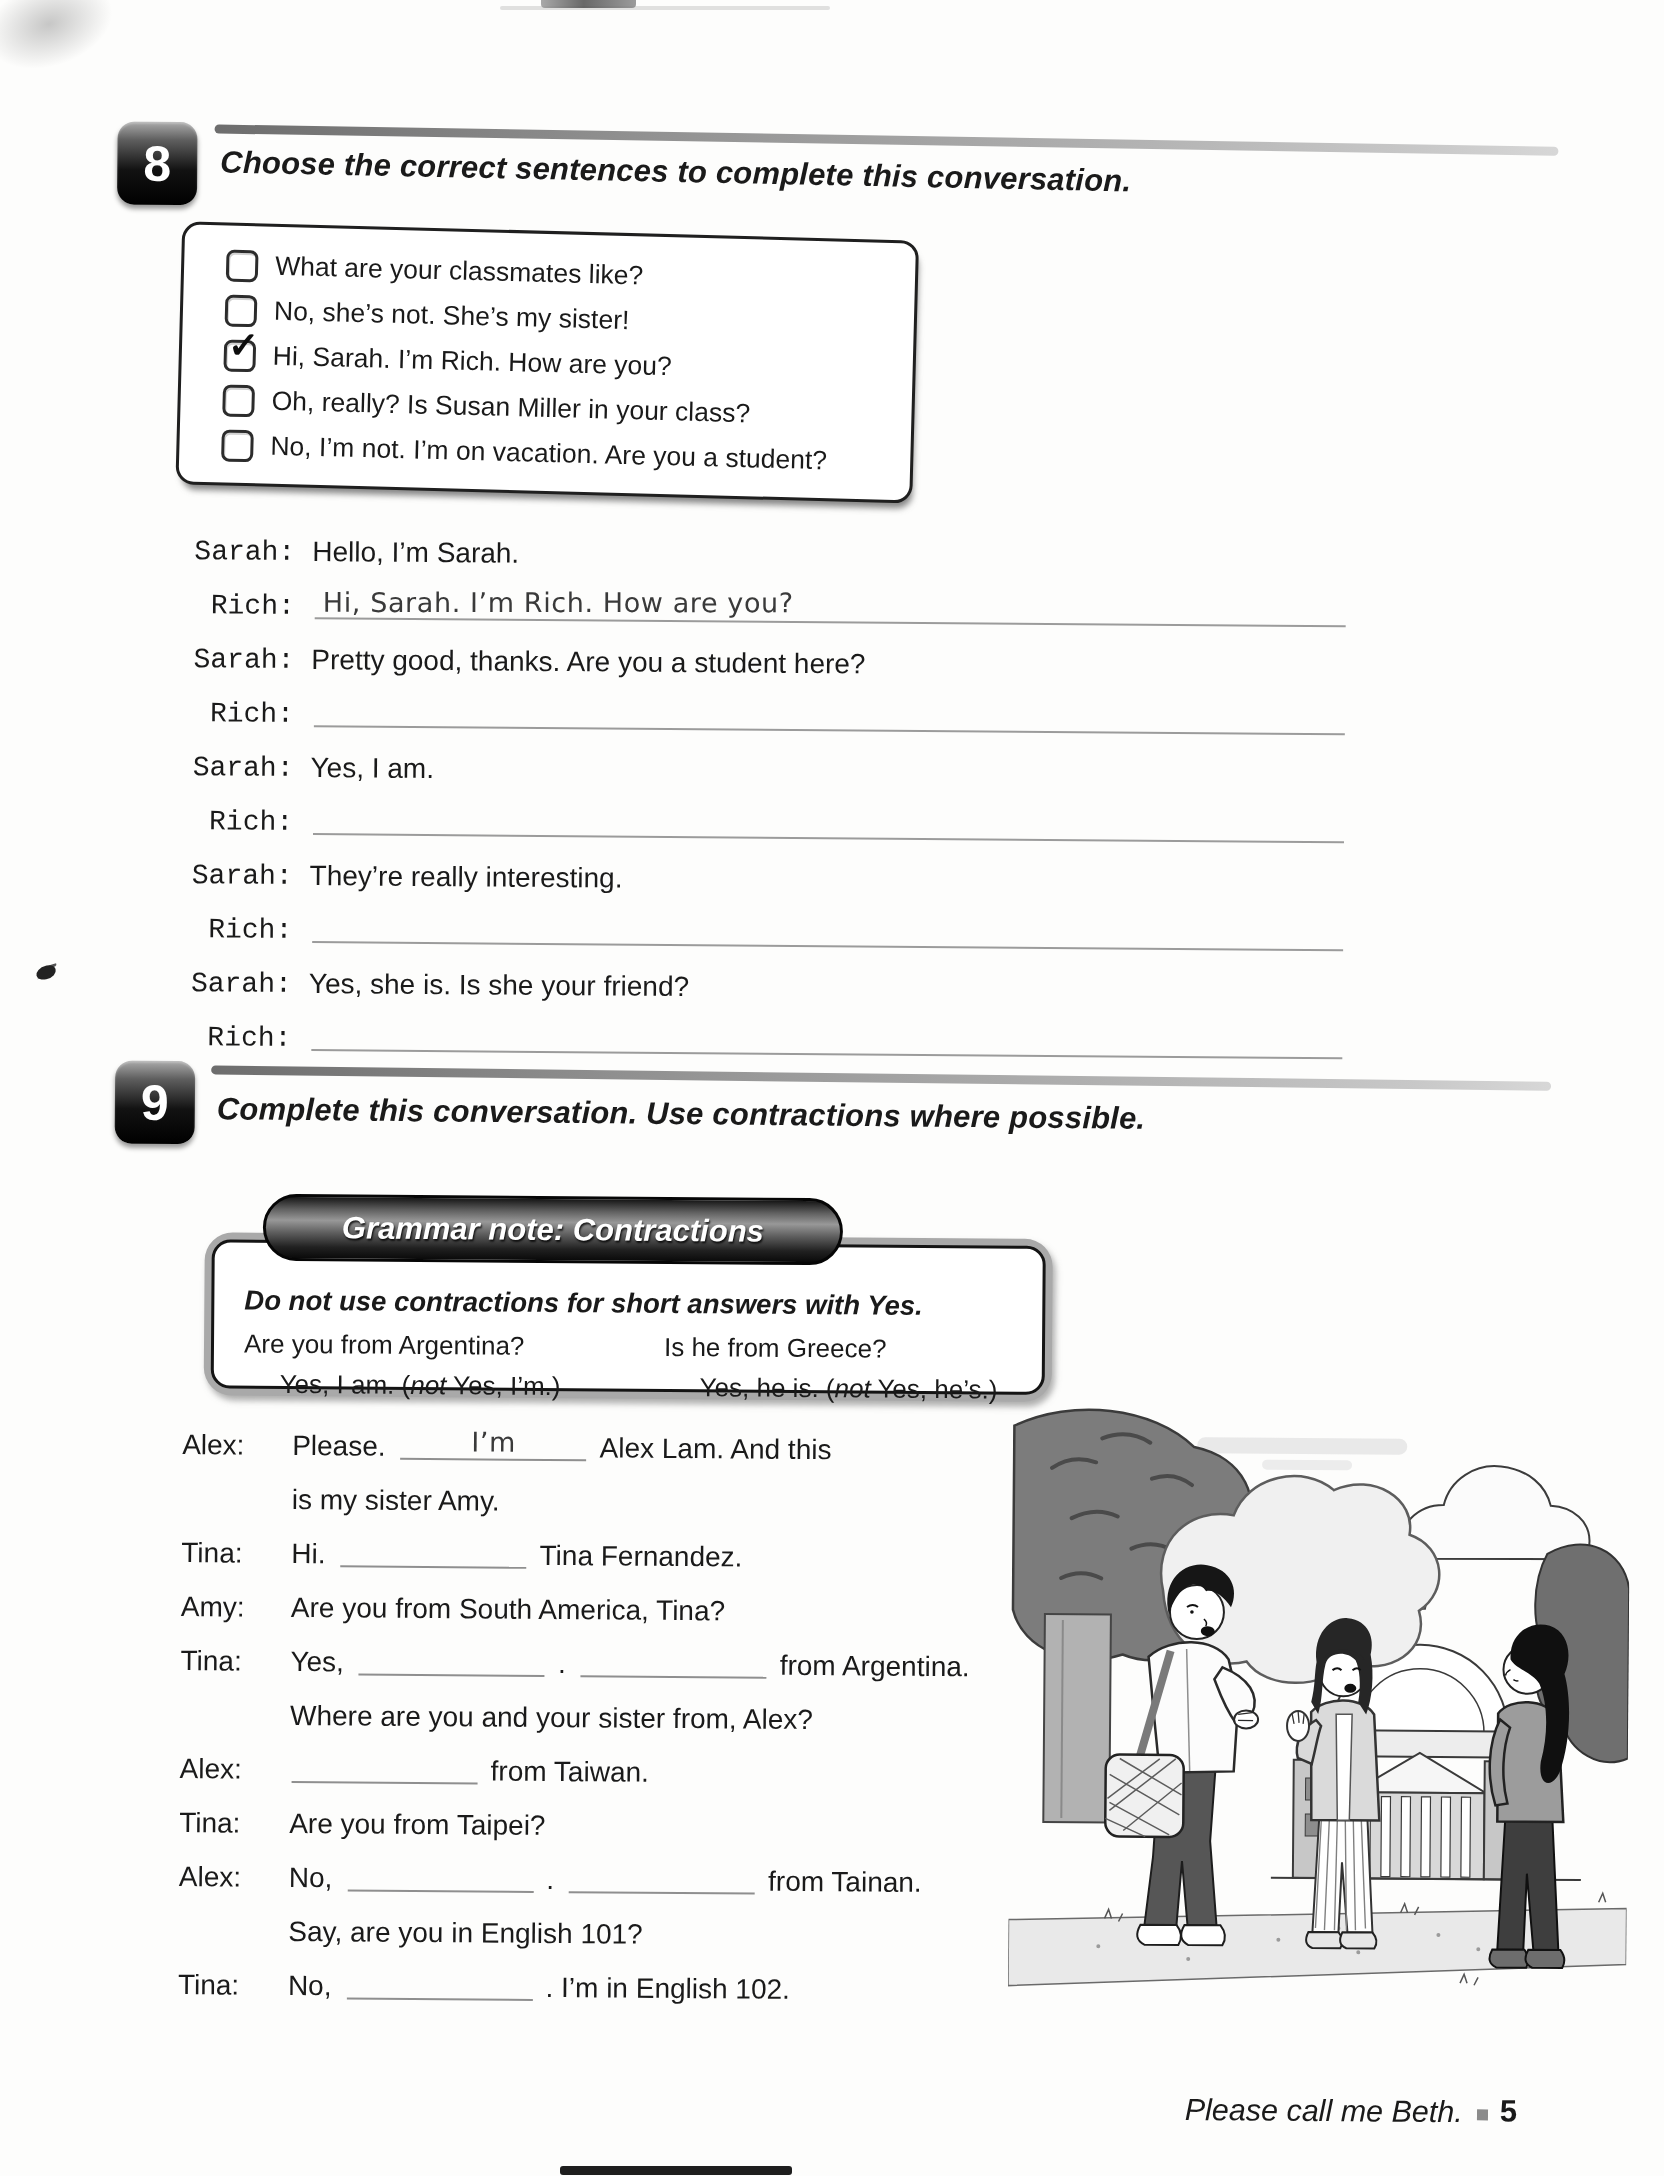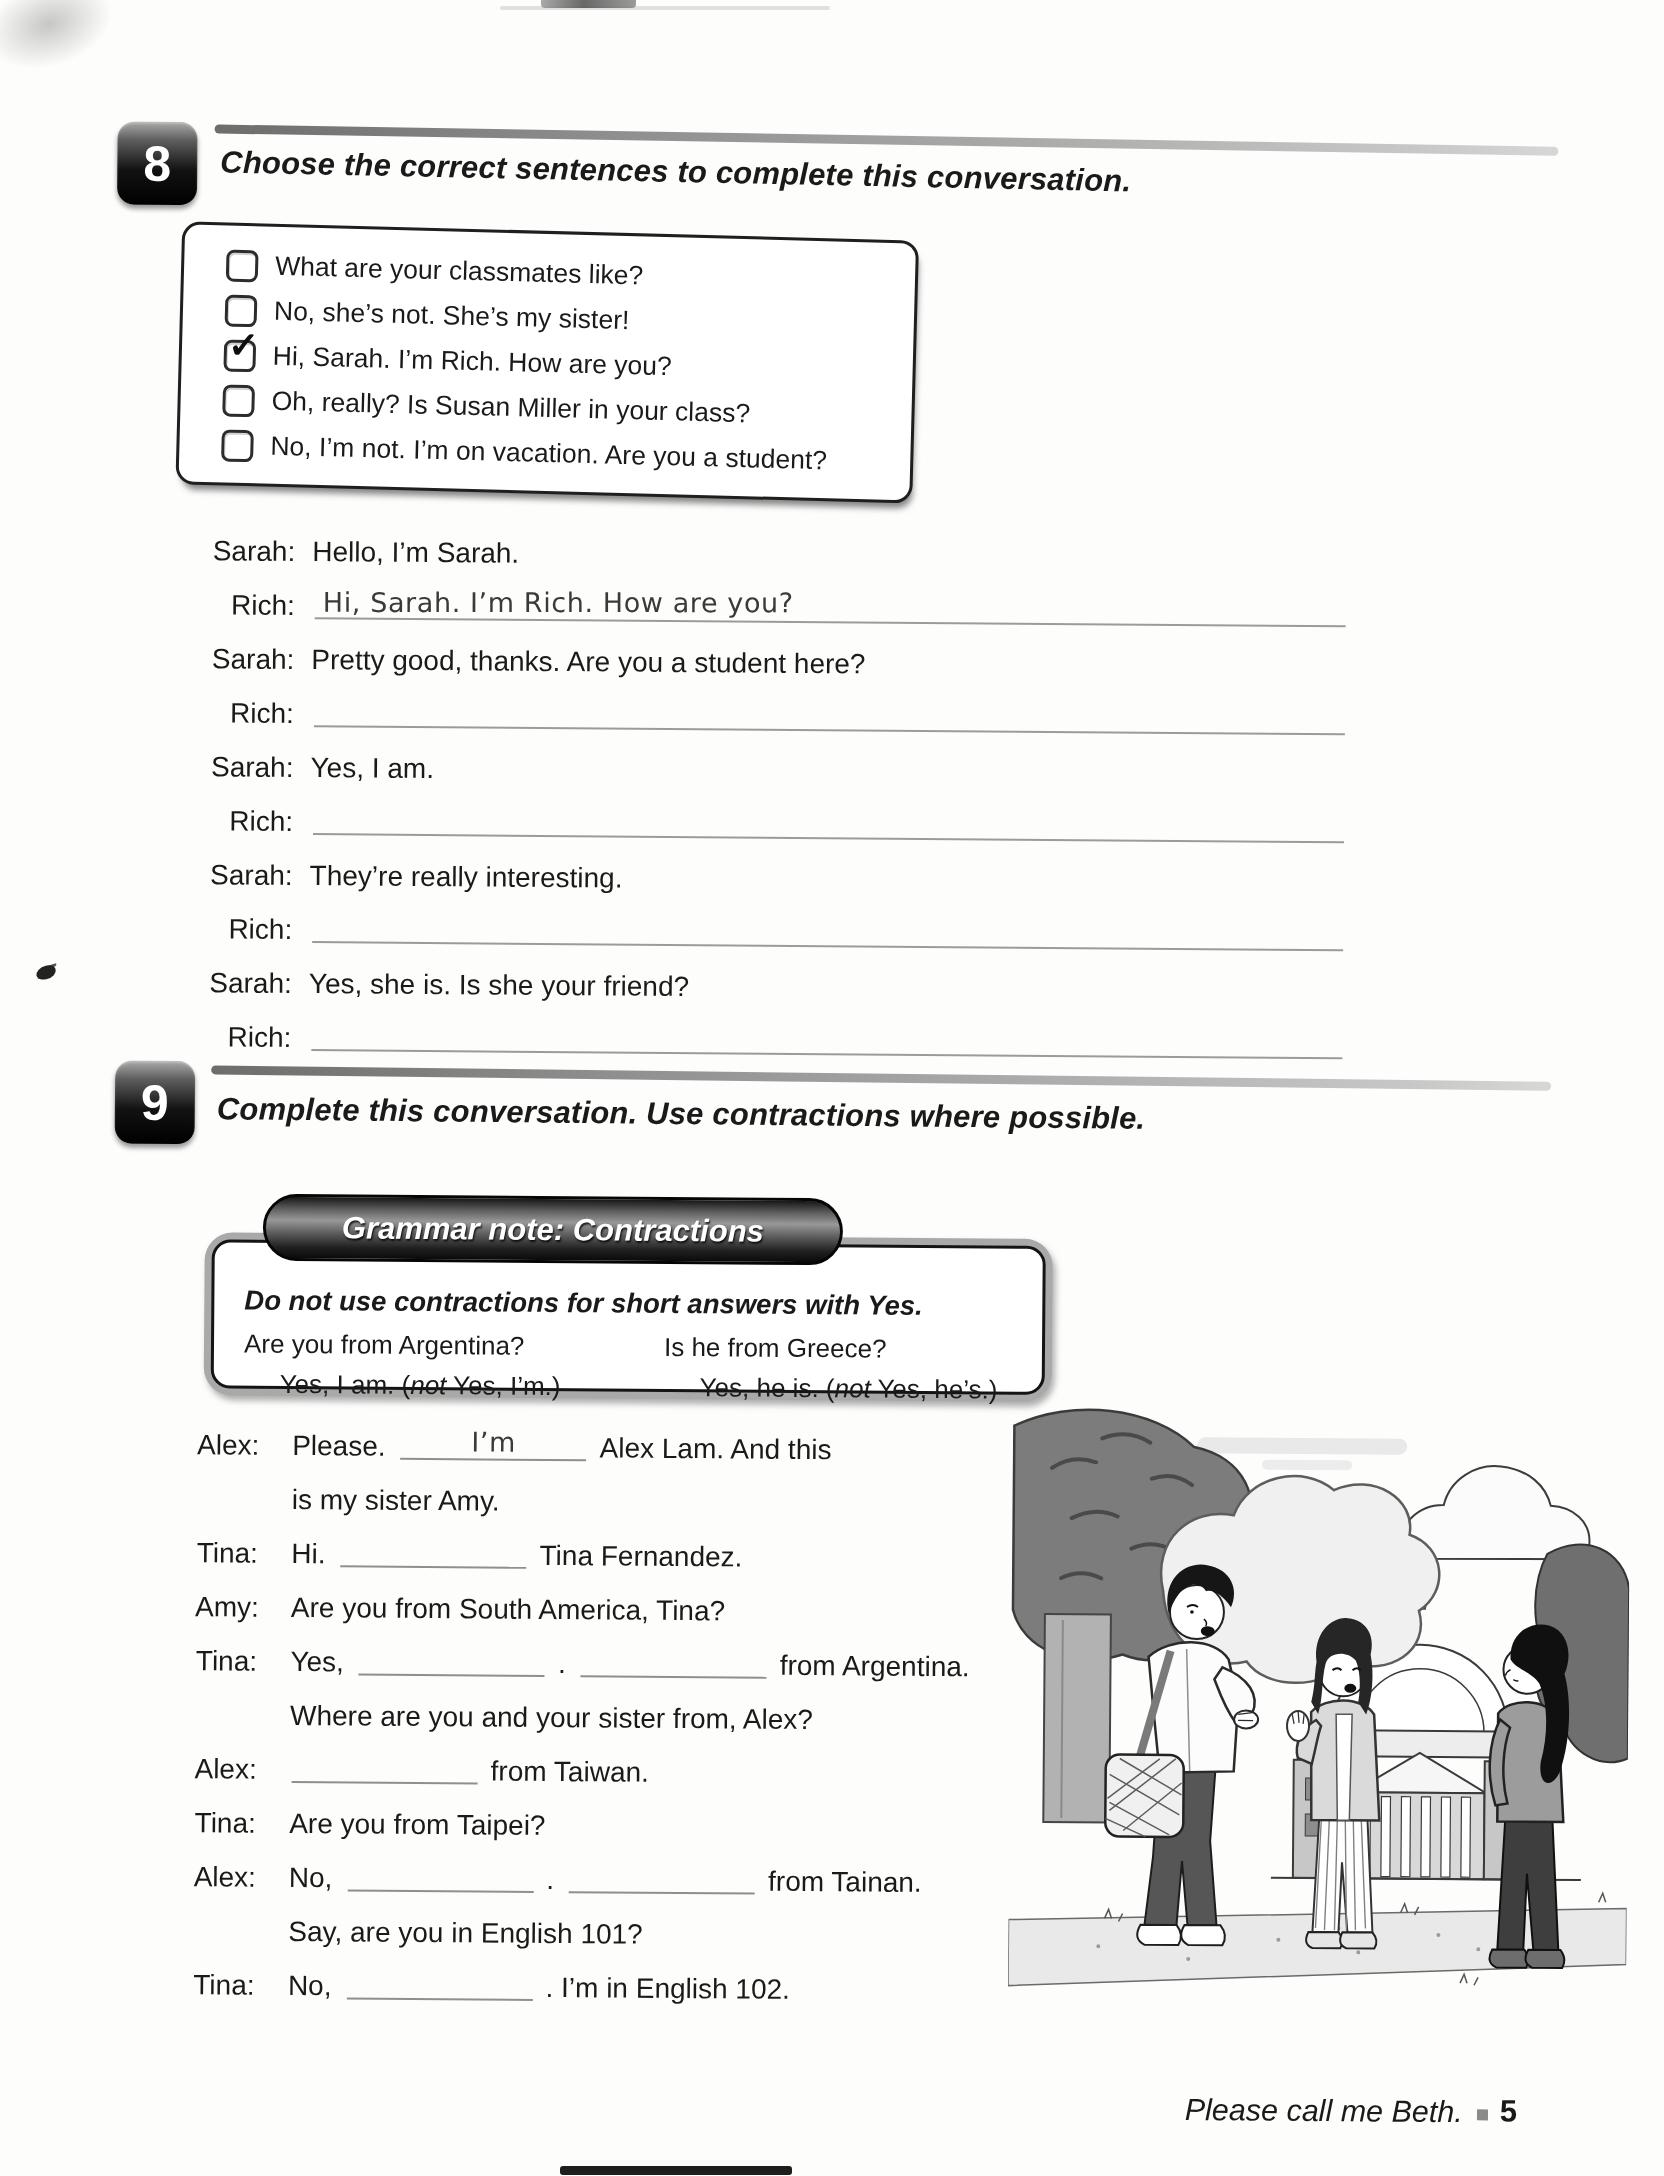--- a/index.html
+++ b/index.html
@@ -50,21 +50,21 @@
   .choice-item { display:flex; align-items:center; height:45px; font-size:26.5px; white-space:nowrap; }
   .checkbox { width:26px; height:26px; border:3px solid #2c2c2c; border-radius:8px;
     margin-right:17px; position:relative; flex:none;
     box-shadow:inset 1px 2px 0 rgba(0,0,0,.18); background:#fff; }
   .checkmark { position:absolute; left:1px; top:-16px; font-size:37px; font-weight:bold;
     color:#0d0d0d; line-height:1; }
 
   
   .d8 { position:absolute; left:186px; top:514px; width:1163px; }
   .d8-row { display:flex; align-items:flex-end; height:54px; font-size:28px; }
-  .d8-label { width:112px; text-align:right; margin-right:17px; flex:none; }
+  .d8-label { width:112px; text-align:right; margin-right:17px; flex:none;font-family:Liberation Mono, monospace; }
   .d8-text { white-space:nowrap; }
   .d8-line { flex:1; border-bottom:2px solid #9b9b9b; height:42px; position:relative;
     margin-left:3px; margin-bottom:3px; }
   .handwriting { font-family:"DejaVu Sans", sans-serif; font-size:27px; color:#3a3a3a;
     letter-spacing:.6px; white-space:nowrap; }
   .d8-line .handwriting { position:absolute; left:8px; bottom:1px; transform:rotate(-0.4deg); }
 
   
   .gn-outer { position:absolute; left:213px; top:1233px; width:848px; height:163px;
     background:#a9a9a9; border-radius:28px; padding:7px; box-sizing:border-box;
@@ -80,21 +80,21 @@
   .gn-rule { font-size:27.5px; font-weight:bold; font-style:italic; margin-bottom:12px; }
   .gn-cols { display:flex; font-size:26px; }
   .gn-col1 { width:420px; }
   .gn-q { margin-bottom:9px; white-space:nowrap; }
   .gn-a { padding-left:36px; white-space:nowrap; }
   .gn-a em { }
 
   
   .d9 { position:absolute; left:192px; top:1408px; }
   .d9-line { display:flex; align-items:flex-end; height:54px; font-size:28px; white-space:nowrap; }
-  .d9-label { width:92px; text-align:center; margin-right:18px; flex:none; }
+  .d9-label { width:92px; text-align:left; margin-right:18px; flex:none; }
   .d9-text { margin-right:13px; }
   .d9-blank { display:inline-block; width:186px; border-bottom:2px solid #8f8f8f;
     height:38px; margin:0 13px 3px 2px; position:relative; flex:none; }
   .d9-blank .handwriting { position:absolute; left:0; right:0; bottom:1px; text-align:center; }
 
   
   .illus { position:absolute; left:1022px; top:1392px; width:618px; height:600px; }
 
   
   .footer { position:absolute; right:132px; top:2084px; display:flex; align-items:center; }

